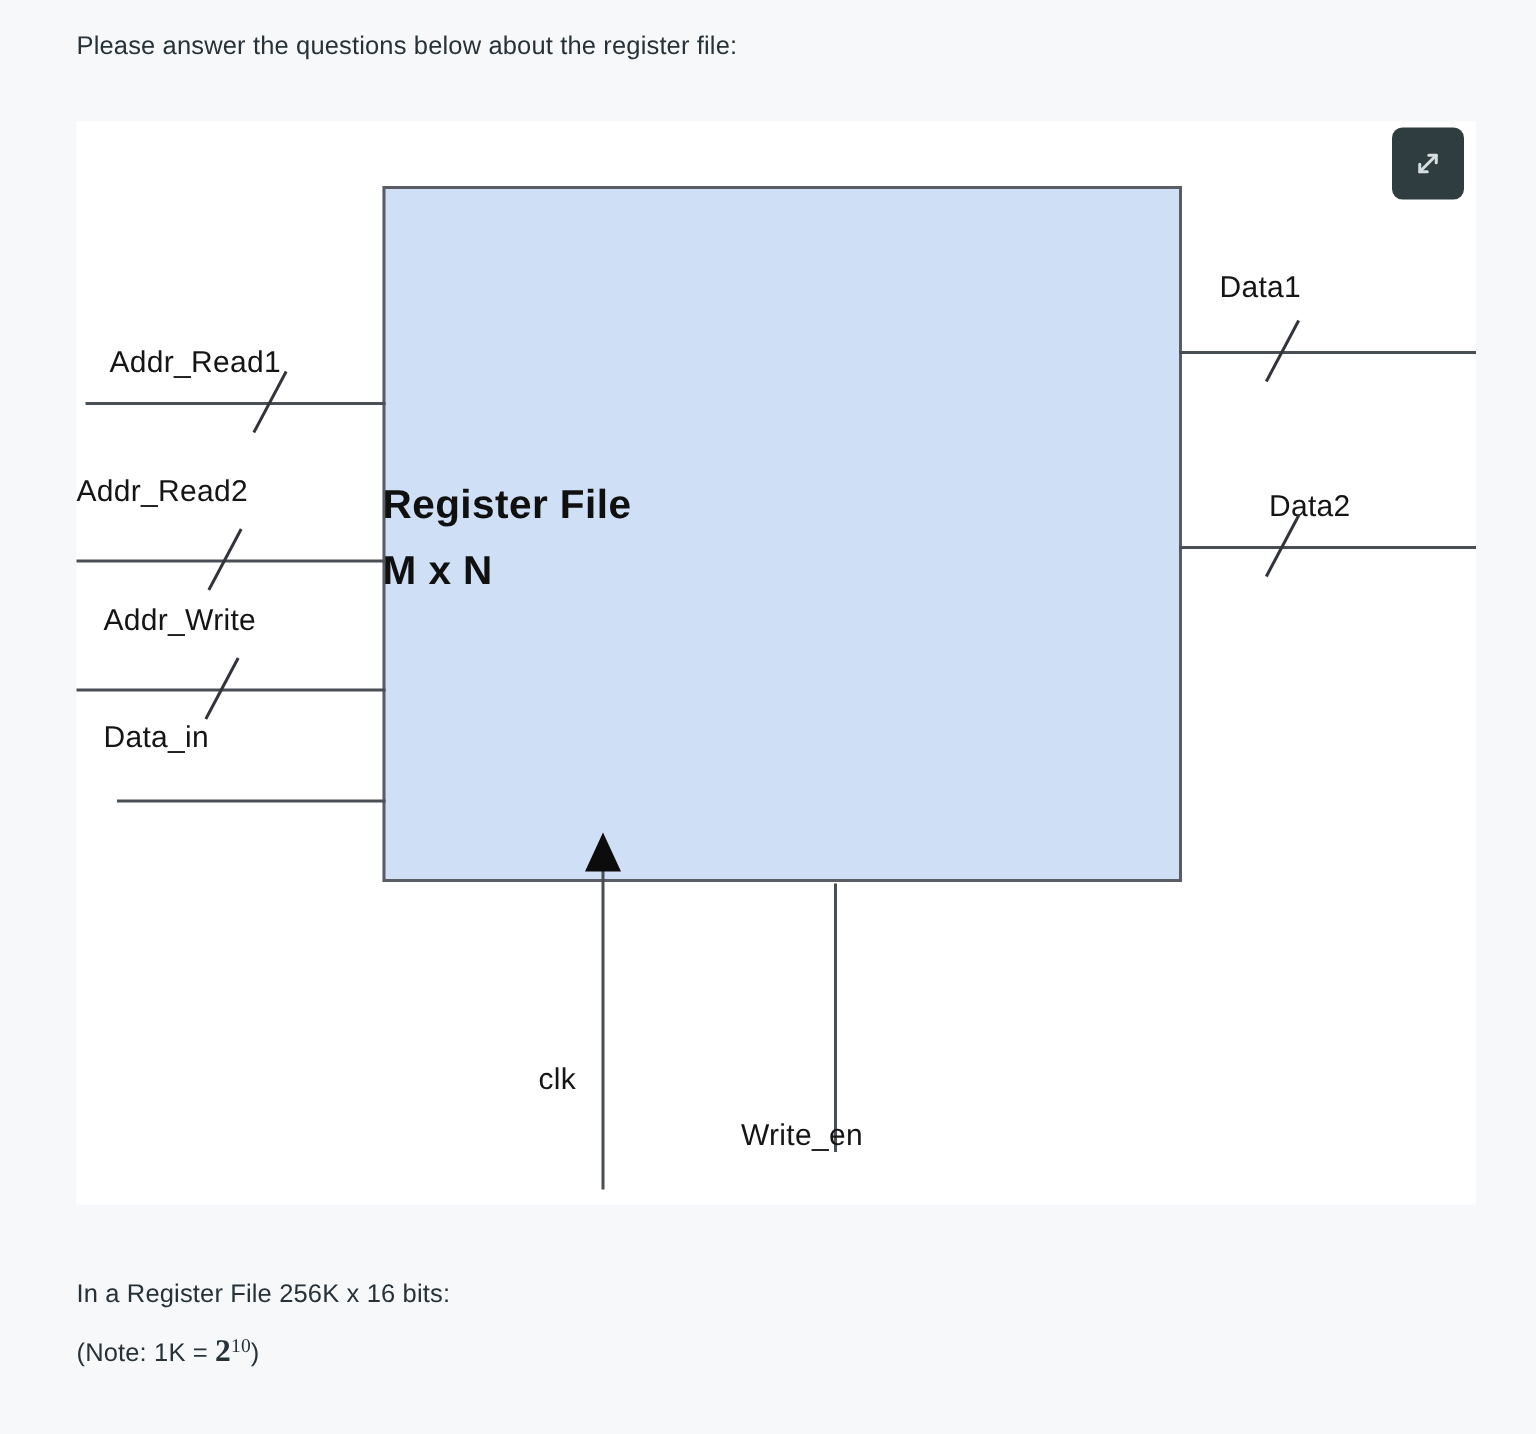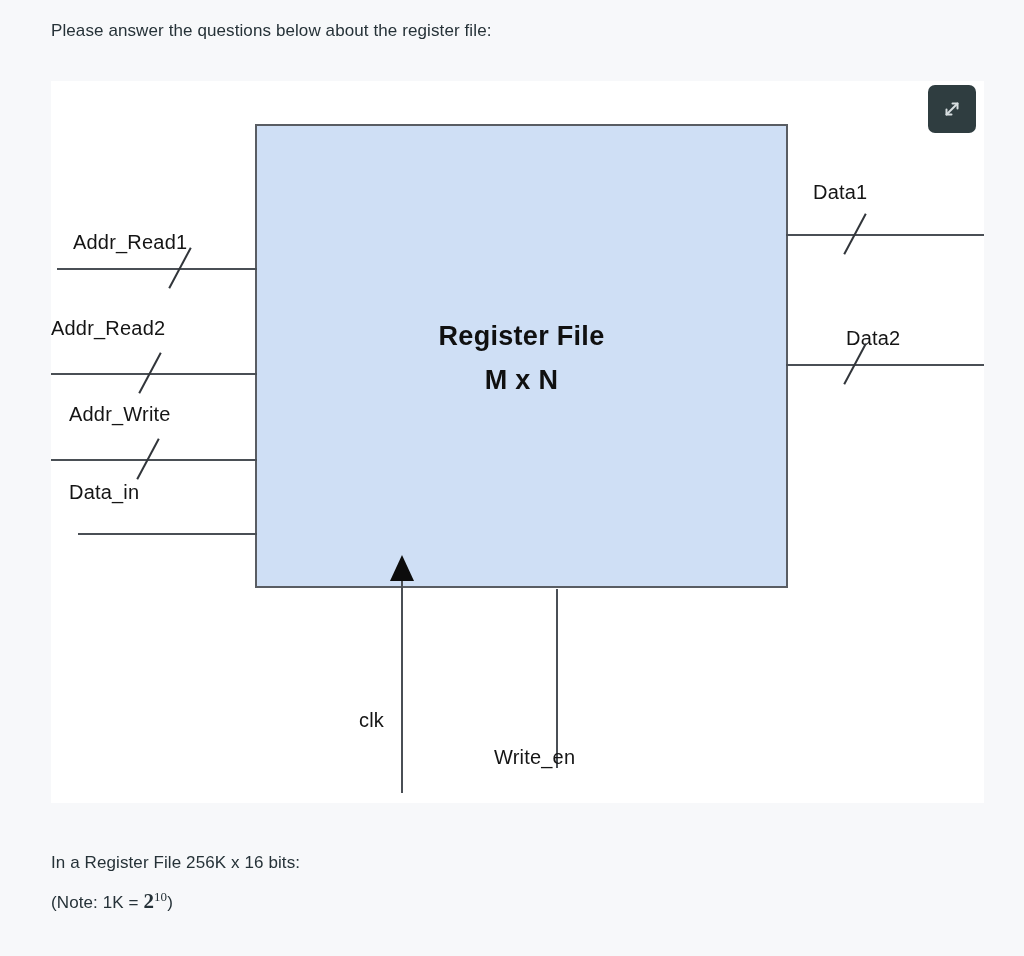--- a/index.html
+++ b/index.html
@@ -72,21 +72,20 @@
     height: 464px;
     background: #cfdff5;
     border: 2px solid #595d63;
     box-sizing: border-box;
   }
   .block-title {
     position: absolute;
     left: 204px;
     top: 233px;
     width: 533px;
-    text-align: center;
     font-size: 27px;
     font-weight: bold;
     color: #101010;
     line-height: 44px;
     letter-spacing: 0.3px;
   }
 
   
   .wire-h {
     position: absolute;

